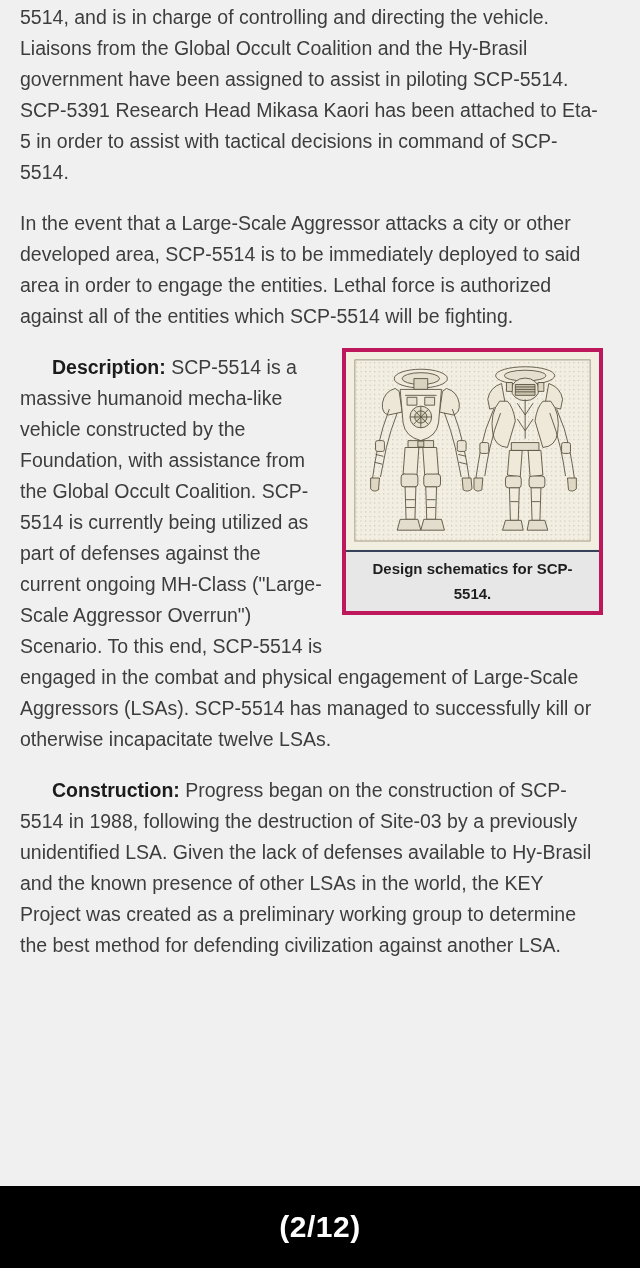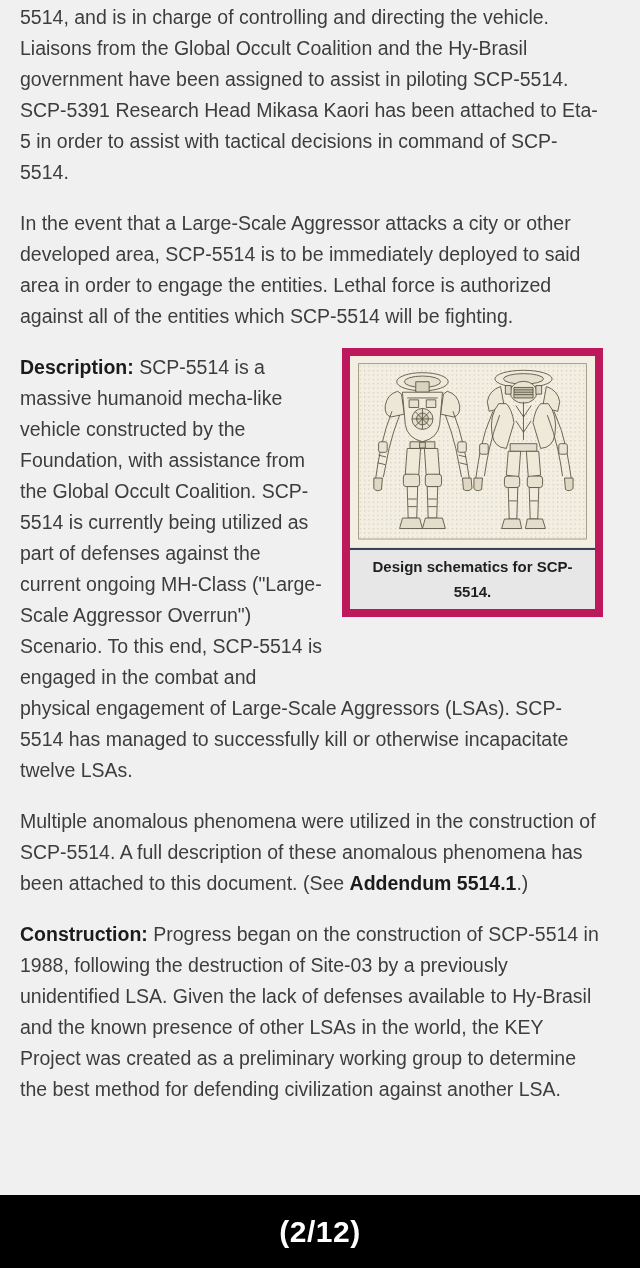--- a/index.html
+++ b/index.html
@@ -8,45 +8,45 @@
     background:#f0f0f1;
     font-family:"Liberation Sans",sans-serif;
     color:#3d3d3d;
   }
   .article{
     padding:2px 37px 100px 20px;
     font-size:19.5px;
     line-height:31px;
   }
   .para{margin:0 0 20px 0;}
-  .para b{color:#1b1b1b;}
+  .para b{color:#1b1b1b;margin-left:32px;}
   .figure{
     float:right;
     width:261px;
     margin:-4px 0 46px 16px;
     background:#86efac;
-    border:8px solid #be185d;
+    border:4px solid #be185d;
     box-sizing:border-box;
     padding:0;
   }
   .schematic{display:block;}
   .schematic svg{display:block;width:100%;height:auto;}
   .figcaption{
     background:#e7e7e8;
     border-top:2px solid #3a4059;
     font-weight:bold;
     font-size:15px;
     line-height:25px;
     text-align:center;
     color:#1f1f1f;
     padding:4px 14px 5px 14px;
   }
   .pager{
     position:absolute;left:0;bottom:0;
-    width:640px;height:73px;
+    width:640px;height:82px;
     background:#000000;
     display:flex;align-items:center;justify-content:center;
   }
   .pager-label{
     color:#ffffff;
     font-weight:bold;
     font-size:30px;
     letter-spacing:0.5px;
   }
 </style>
@@ -152,23 +152,20 @@
             <path d="M162,171 L178,171 L180,181 L159,181 Z" fill="#e2ddcc"></path>
             <path d="M186,171 L202,171 L205,181 L184,181 Z" fill="#e2ddcc"></path>
           </g>
         </svg>
       </div>
       <figcaption class="figcaption">Design schematics for SCP-5514.</figcaption>
     </figure>
     <span><b>Description:</b><span> SCP-5514 is a massive humanoid mecha-like vehicle constructed by the Foundation, with assistance from the Global Occult Coalition. SCP-5514 is currently being utilized as part of defenses against the current ongoing MH-Class ("Large-Scale Aggressor Overrun") Scenario. To this end, SCP-5514 is engaged in the combat and physical engagement of Large-Scale Aggressors (LSAs). SCP-5514 has managed to successfully kill or otherwise incapacitate twelve LSAs.</span></span>
   </div>
 
-  <div class="para">
-    <span><span>Multiple anomalous phenomena were utilized in the construction of SCP-5514. A full description of these anomalous phenomena has been attached to this document. (See </span><b>Addendum 5514.1</b><span>.)</span></span>
-  </div>
 
   <div class="para">
     <span><b>Construction:</b><span> Progress began on the construction of SCP-5514 in 1988, following the destruction of Site-03 by a previously unidentified LSA. Given the lack of defenses available to Hy-Brasil and the known presence of other LSAs in the world, the KEY Project was created as a preliminary working group to determine the best method for defending civilization against another LSA.</span></span>
   </div>
 
 </main>
 
 <footer class="pager">
   <span class="pager-label">(2/12)</span>
 </footer>

